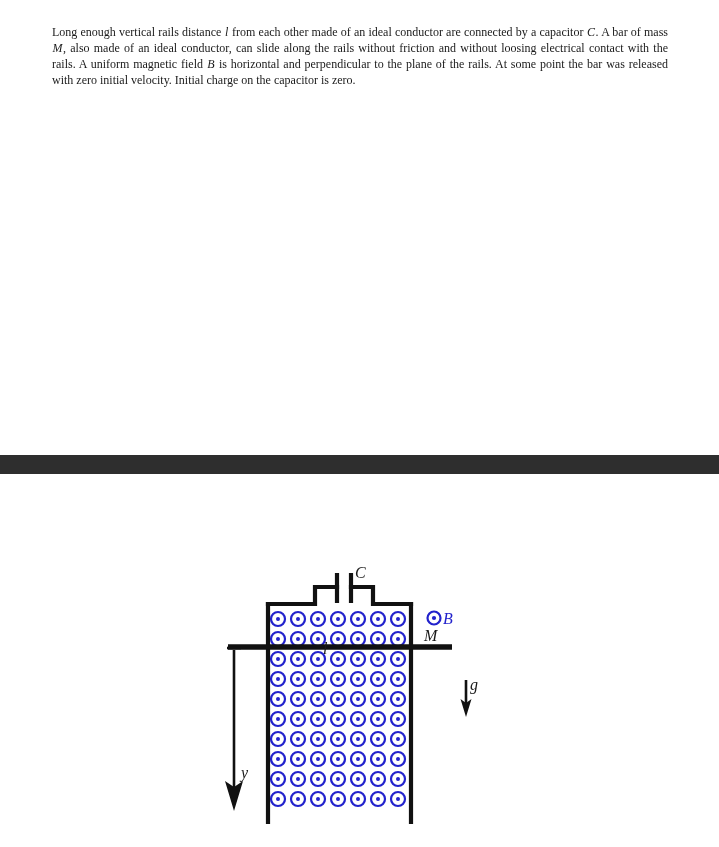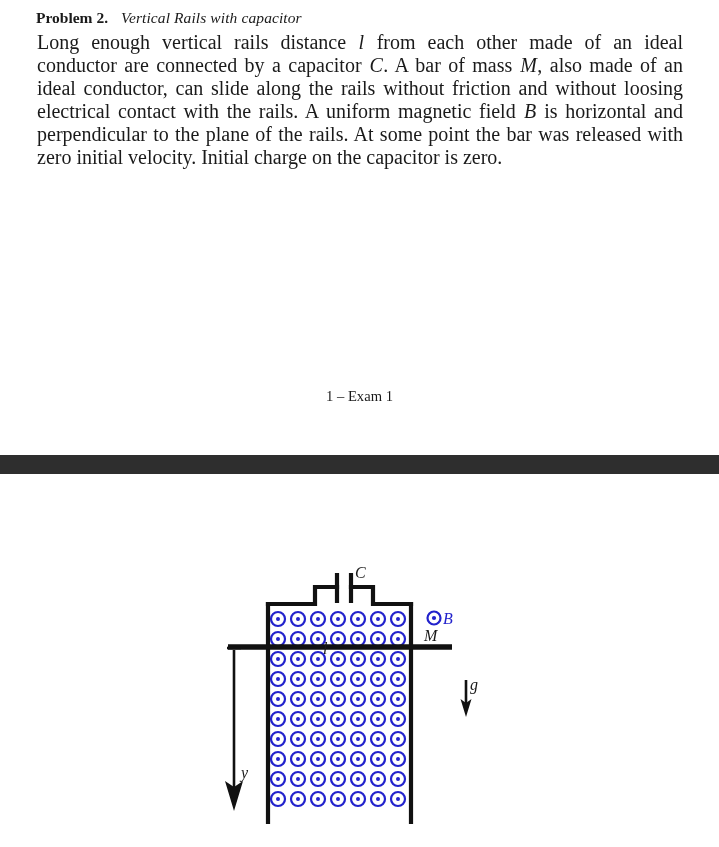--- a/index.html
+++ b/index.html
@@ -42,25 +42,25 @@
   .problem-heading .ph-label {
     font-weight: bold;
   }
   .problem-heading .ph-title {
     font-style: italic;
     padding-left: 13px;
     letter-spacing: 0.1px;
   }
 
   .para {
-    font-size: 20px;
-    line-height: 23px;
+    font-size: 12px;
+    line-height: 16px;
     text-align: justify;
     text-justify: inter-word;
-    margin: 1px;
+    margin: 16px;
     hyphens: none;
   }
   .para.indented {
     text-indent: 22px;
     margin-top: 0px;
   }
   .mathit {
     font-style: italic;
     font-family: "Liberation Serif", "DejaVu Serif", serif;
     padding: 0 0.5px;
@@ -109,29 +109,25 @@
   .fig-label-blue { fill: #2222cc; }
   .fig-label-black { fill: #1a1a1a; }
 </style>
 </head>
 <body>
 
 <div id="page-top">
 
   <div class="doc-body">
 
-    <p class="problem-heading">
-      <span class="ph-label">Problem 2.</span><span class="ph-title">Vertical Rails with capacitor</span>
-    </p>
 
     <p class="para" id="para-statement">Long enough vertical rails distance <span class="mathit">l</span> from each other made of an ideal conductor are connected by a capacitor <span class="mathit">C</span>. A bar of mass <span class="mathit">M</span>, also made of an ideal conductor, can slide along the rails without friction and without loosing electrical contact with the rails.  A uniform magnetic field <span class="mathit">B</span> is horizontal and perpendicular to the plane of the rails.  At some point the bar was released with zero initial velocity.  Initial charge on the capacitor is zero.</p>
 
   </div>
 
-  <div class="page-footer">1 – Exam 1</div>
 </div>
 
 <div id="separator-band"></div>
 
 <div id="figure-area">
   <svg id="figure-svg" width="719" height="373" viewBox="0 0 719 373">
 
     <g fill="none" stroke="#111111" stroke-width="4.2" stroke-linecap="square">
 
       <path d="M 337 113 L 315 113 L 315 130 L 268 130"></path>

